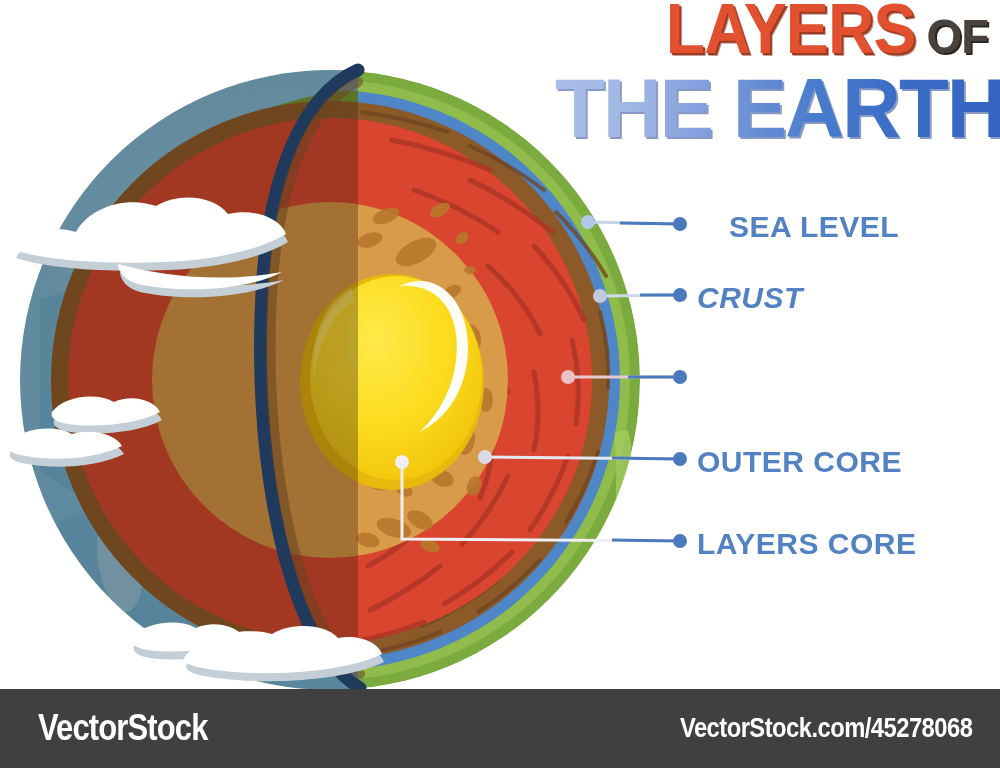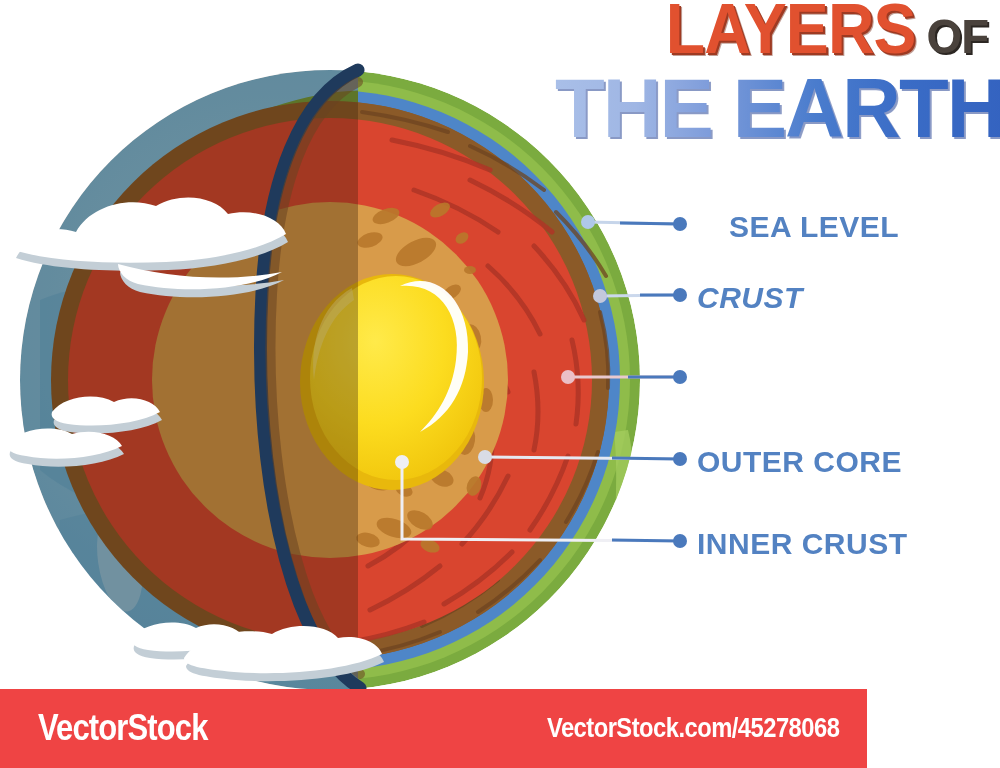--- a/index.html
+++ b/index.html
@@ -62,22 +62,22 @@
     color:#5382c2;
     font-weight:bold;
     font-size:30px;
     letter-spacing:.5px;
     white-space:nowrap;
     font-family:"Liberation Sans", sans-serif;
   }
 
   
   .footer{
-    position:absolute;left:0;top:689px;width:867px;height:79px;
-    background:#ef4444;
+    position:absolute;left:0;top:689px;width:1000px;height:79px;
+    background:#404040;
   }
   .footer-brand{
     position:absolute;left:38px;top:18px;
     color:#ffffff;font-size:36px;font-weight:bold;
     letter-spacing:-1px;
     transform:scaleX(.86);transform-origin:left top;
     font-family:"Liberation Sans", sans-serif;
   }
   .footer-url{
     position:absolute;right:28px;top:24px;
@@ -357,20 +357,20 @@
       <span class="t-layers">LAYERS</span><span class="t-of">OF</span>
     </div>
     <div class="title-line2">
       <span class="t-earth">THE EARTH</span>
     </div>
   </div>
 
   <div class="label" style="left:697px;top:210px;margin-left:32px;">SEA LEVEL</div>
   <div class="label" style="left:697px;top:281px;font-style:italic;">CRUST</div>
   <div class="label" style="left:697px;top:445px;">OUTER CORE</div>
-  <div class="label" style="left:697px;top:527px;">INNER CRUST</div>
+  <div class="label" style="left:697px;top:527px;">LAYERS CORE</div>
 
   <div class="footer">
     <div class="footer-brand">VectorStock</div>
     <div class="footer-url">VectorStock.com/45278068</div>
   </div>
 
 </div>
 
 </body></html>

